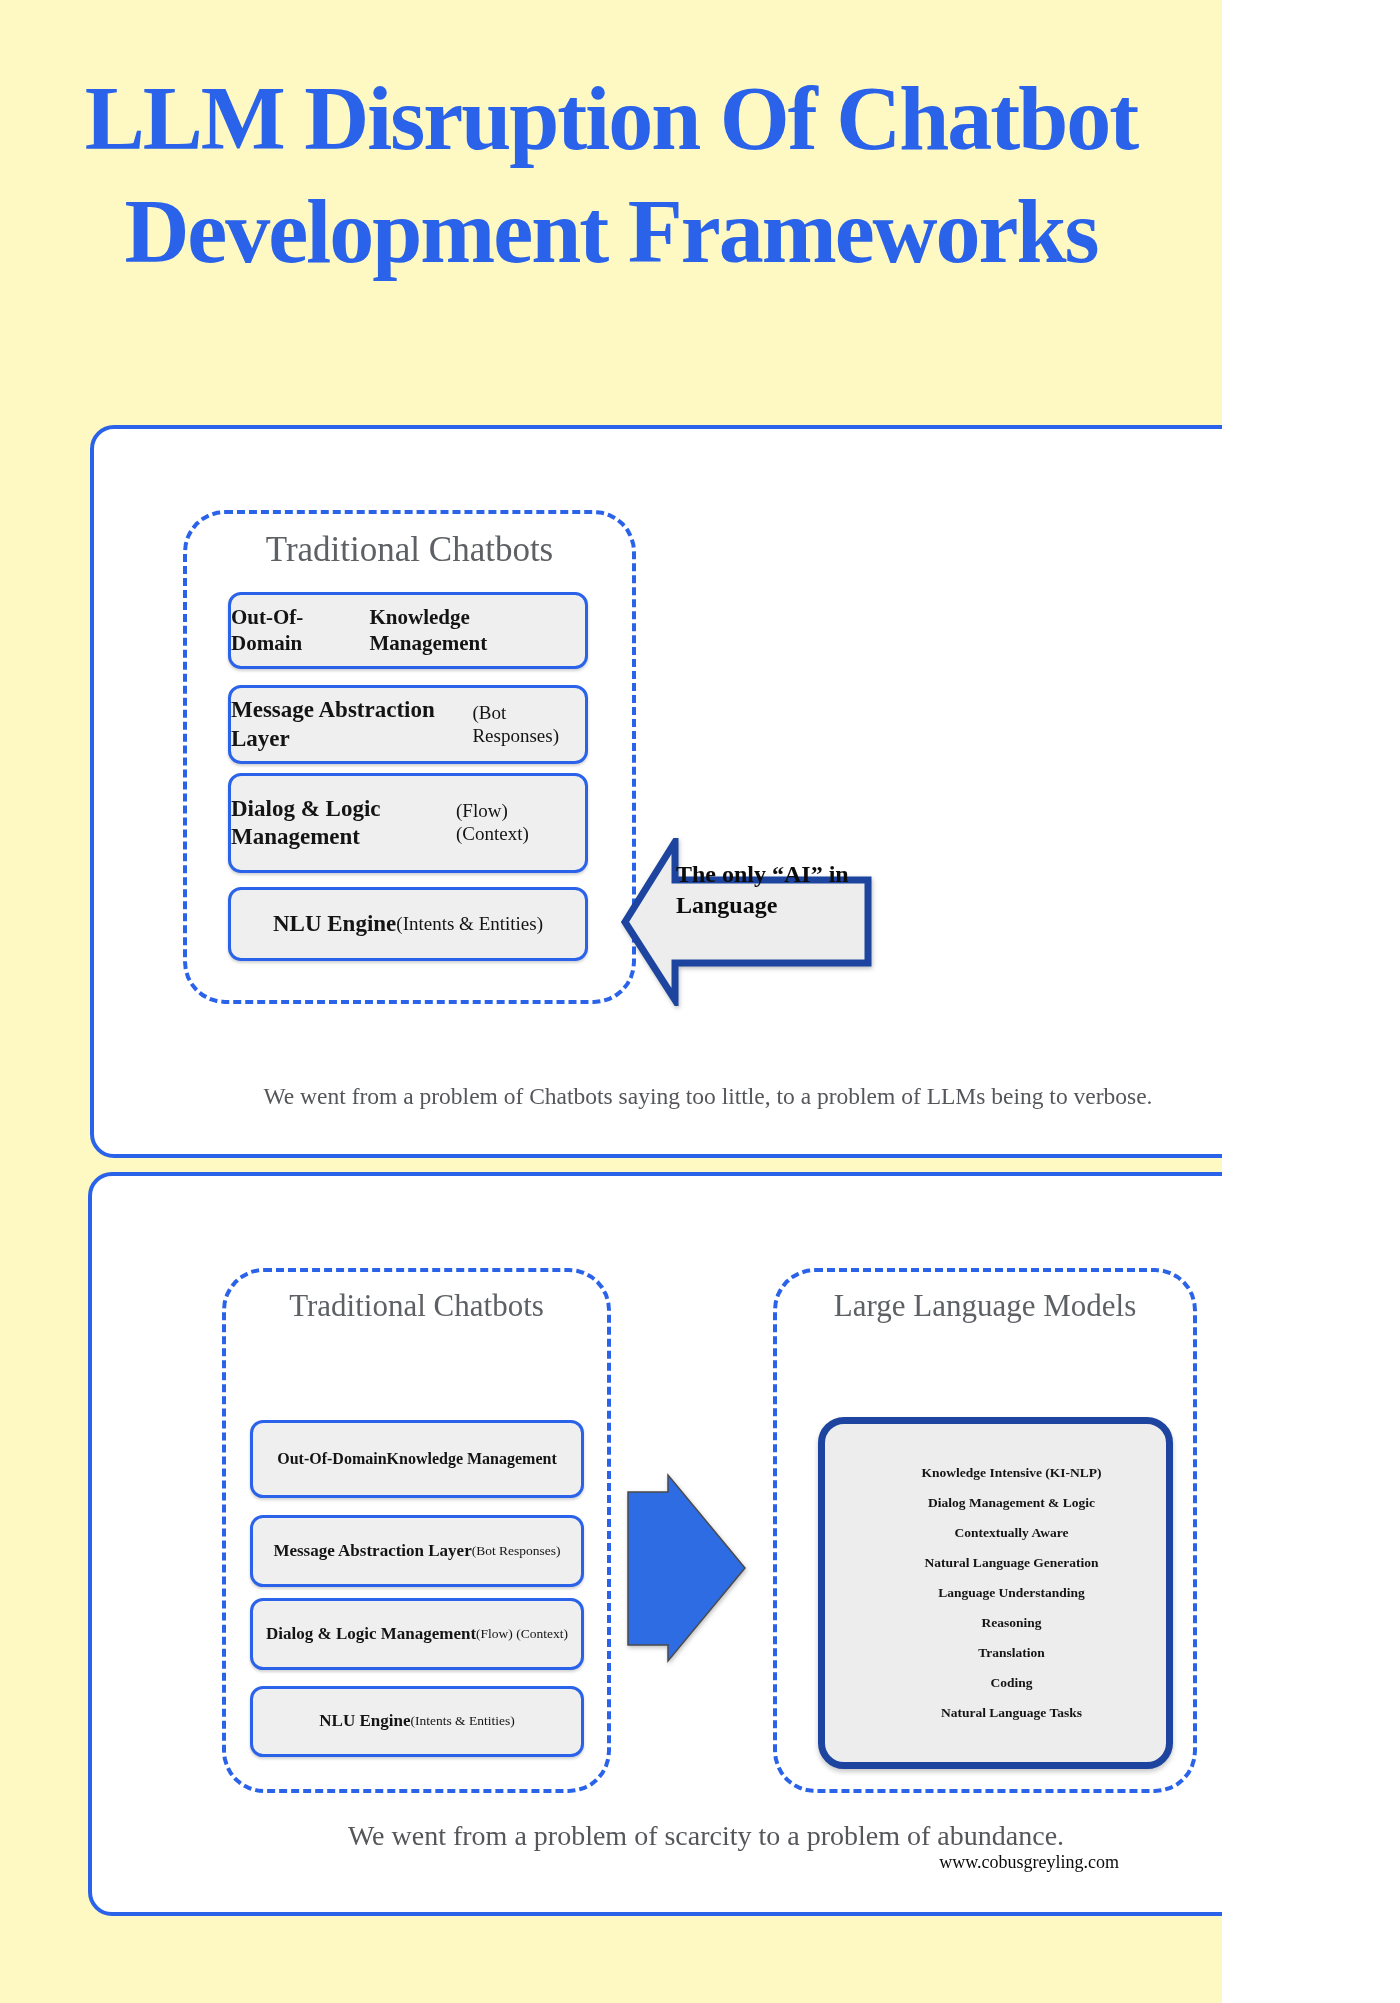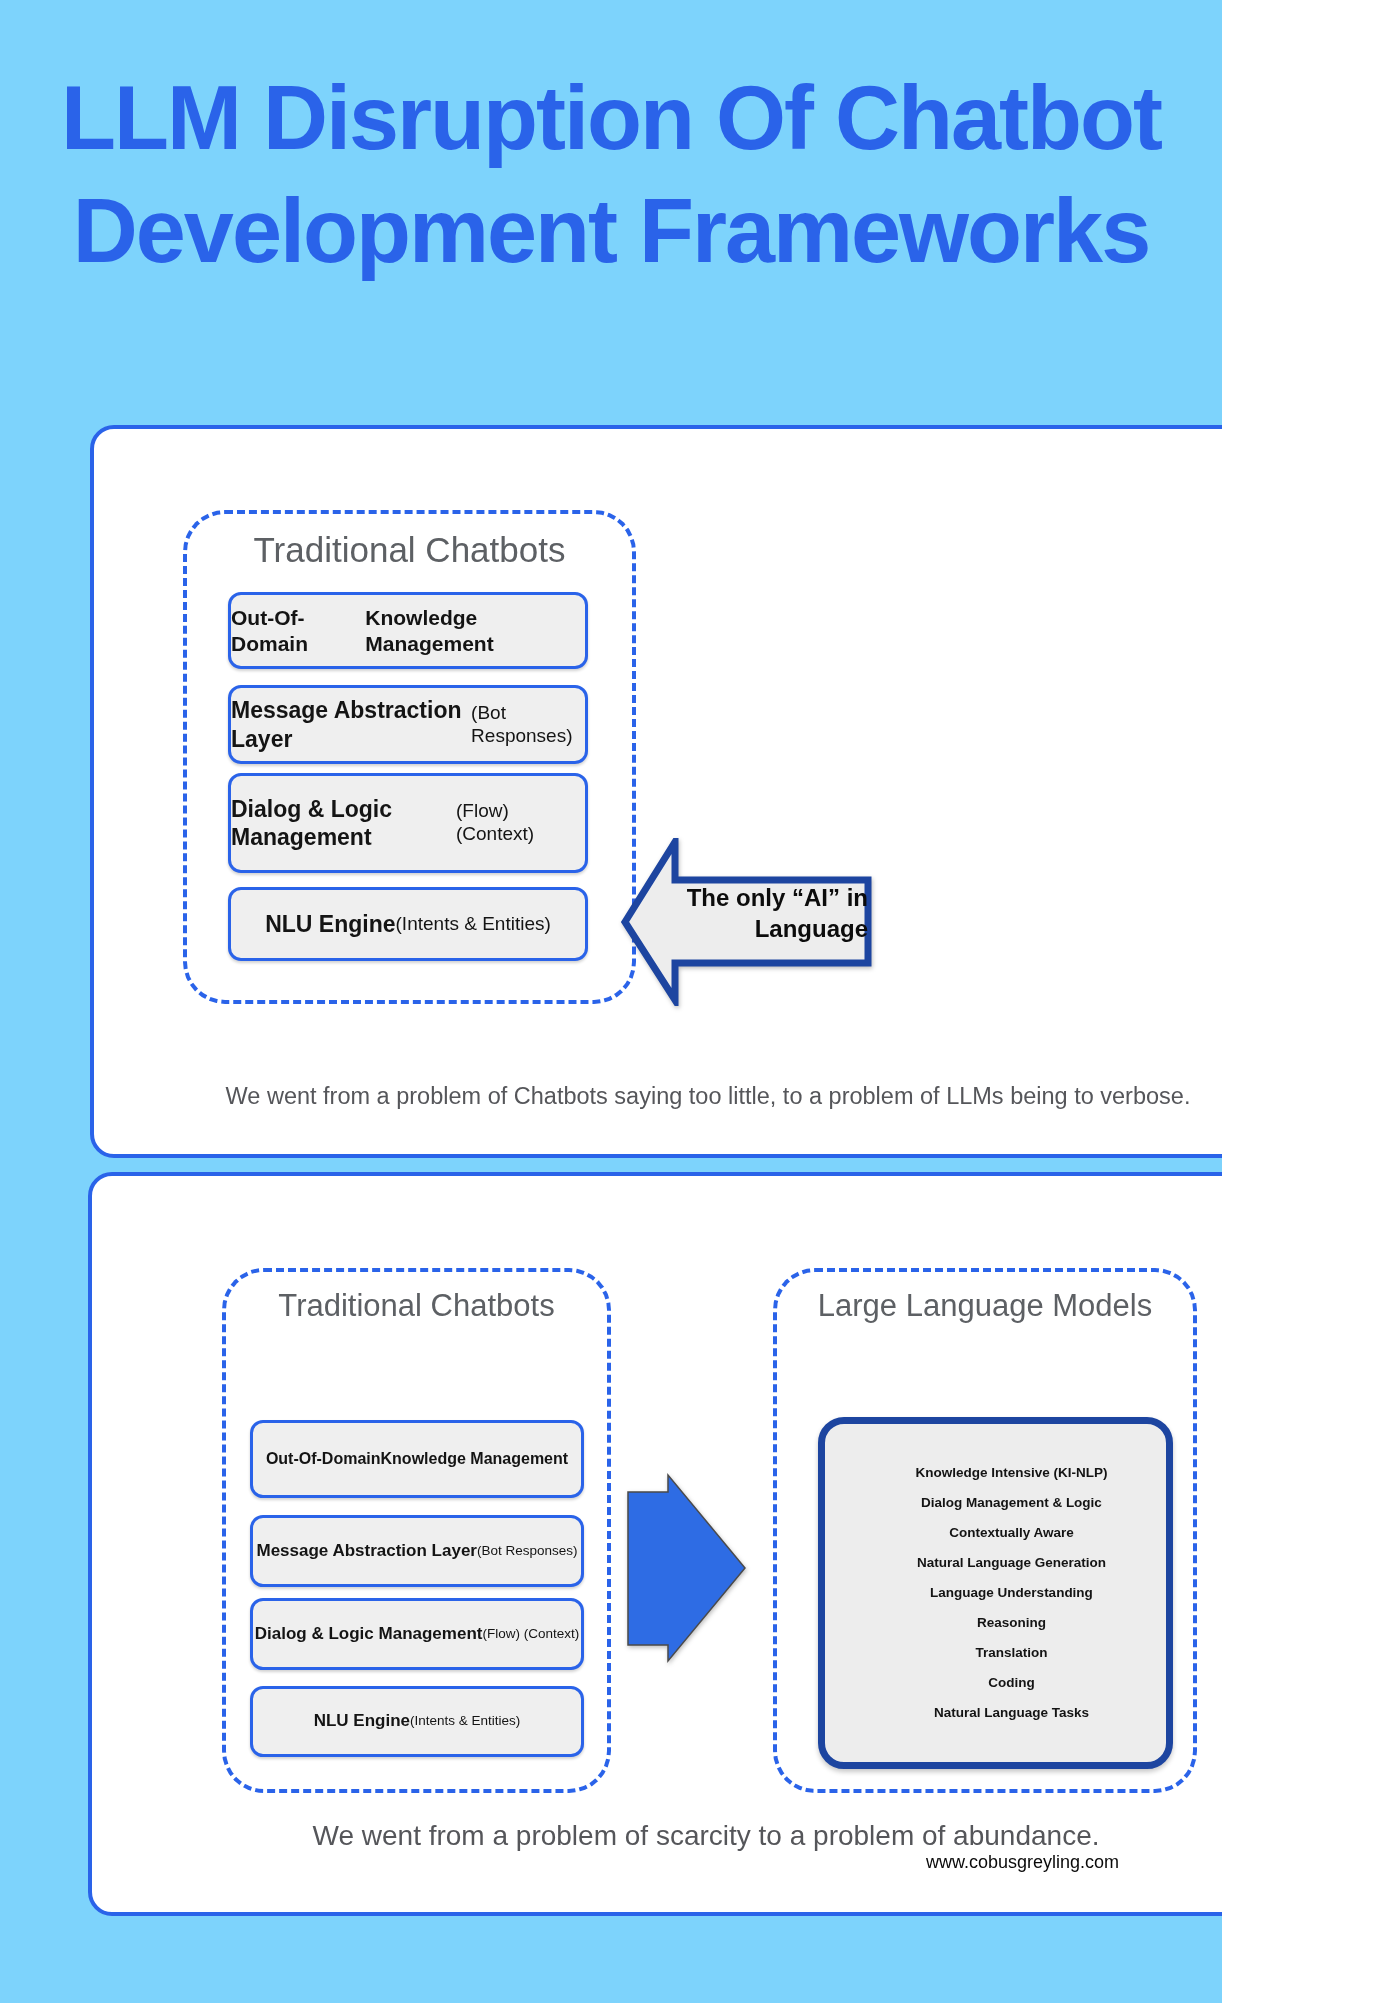--- a/index.html
+++ b/index.html
@@ -6,22 +6,22 @@
     --blue:#2a63e9;
     --navy:#1d45a0;
     --arrow-blue:#2e6ce4;
     --box-fill:#efefef;
     --heading-gray:#5d6064;
     --caption-gray:#55565a;
     --ink:#141414;
   }
   html,body{margin:0;padding:0;background:#ffffff;}
   .page{
-    position:relative;width:1222px;height:2003px;background:#7dd3fc;
-    font-family:Liberation Sans, sans-serif;overflow:hidden;
+    position:relative;width:1222px;height:2003px;background:#fef9c3;
+    font-family:Liberation Serif, serif;overflow:hidden;
   }
   .title{
     position:absolute;top:62px;left:0;width:100%;
     text-align:center;font-size:90px;font-weight:700;letter-spacing:-2px;
     line-height:1.26;color:var(--blue);
   }
   .card{
     position:absolute;background:#ffffff;
     border:4px solid var(--blue);border-radius:24px;
   }
@@ -61,22 +61,22 @@
   #tb4{left:41px;top:373px;width:354px;height:68px;}
   
   #bb1{left:24px;top:148px;width:328px;height:72px;}
   #bb2{left:24px;top:243px;width:328px;height:66px;}
   #bb3{left:24px;top:326px;width:328px;height:66px;}
   #bb4{left:24px;top:414px;width:328px;height:65px;}
   .arrow-svg{position:absolute;filter:drop-shadow(1px 2px 2px rgba(0,0,0,0.25));}
   #top-arrow{left:526px;top:409px;width:254px;height:168px;}
   #bottom-arrow{left:534px;top:294px;width:122px;height:204px;}
   .arrow-label{
-    position:absolute;left:582px;top:453px;width:192px;
-    text-align:right;font-size:24px;font-weight:600;line-height:31px;color:#0c0c0c;
+    position:absolute;left:582px;top:430px;width:192px;
+    text-align:left;font-size:24px;font-weight:600;line-height:31px;color:#0c0c0c;
   }
   .caption{
     position:absolute;left:0;width:100%;
     text-align:center;color:var(--caption-gray);font-weight:500;
   }
   #top-caption{top:637px;font-size:23.5px;margin-top:17px;}
   #bottom-caption{top:644px;font-size:28px;}
   .llm-box{
     position:absolute;left:41px;top:145px;width:309px;height:338px;
     background:#ededed;border:7px solid var(--navy);border-radius:26px;

